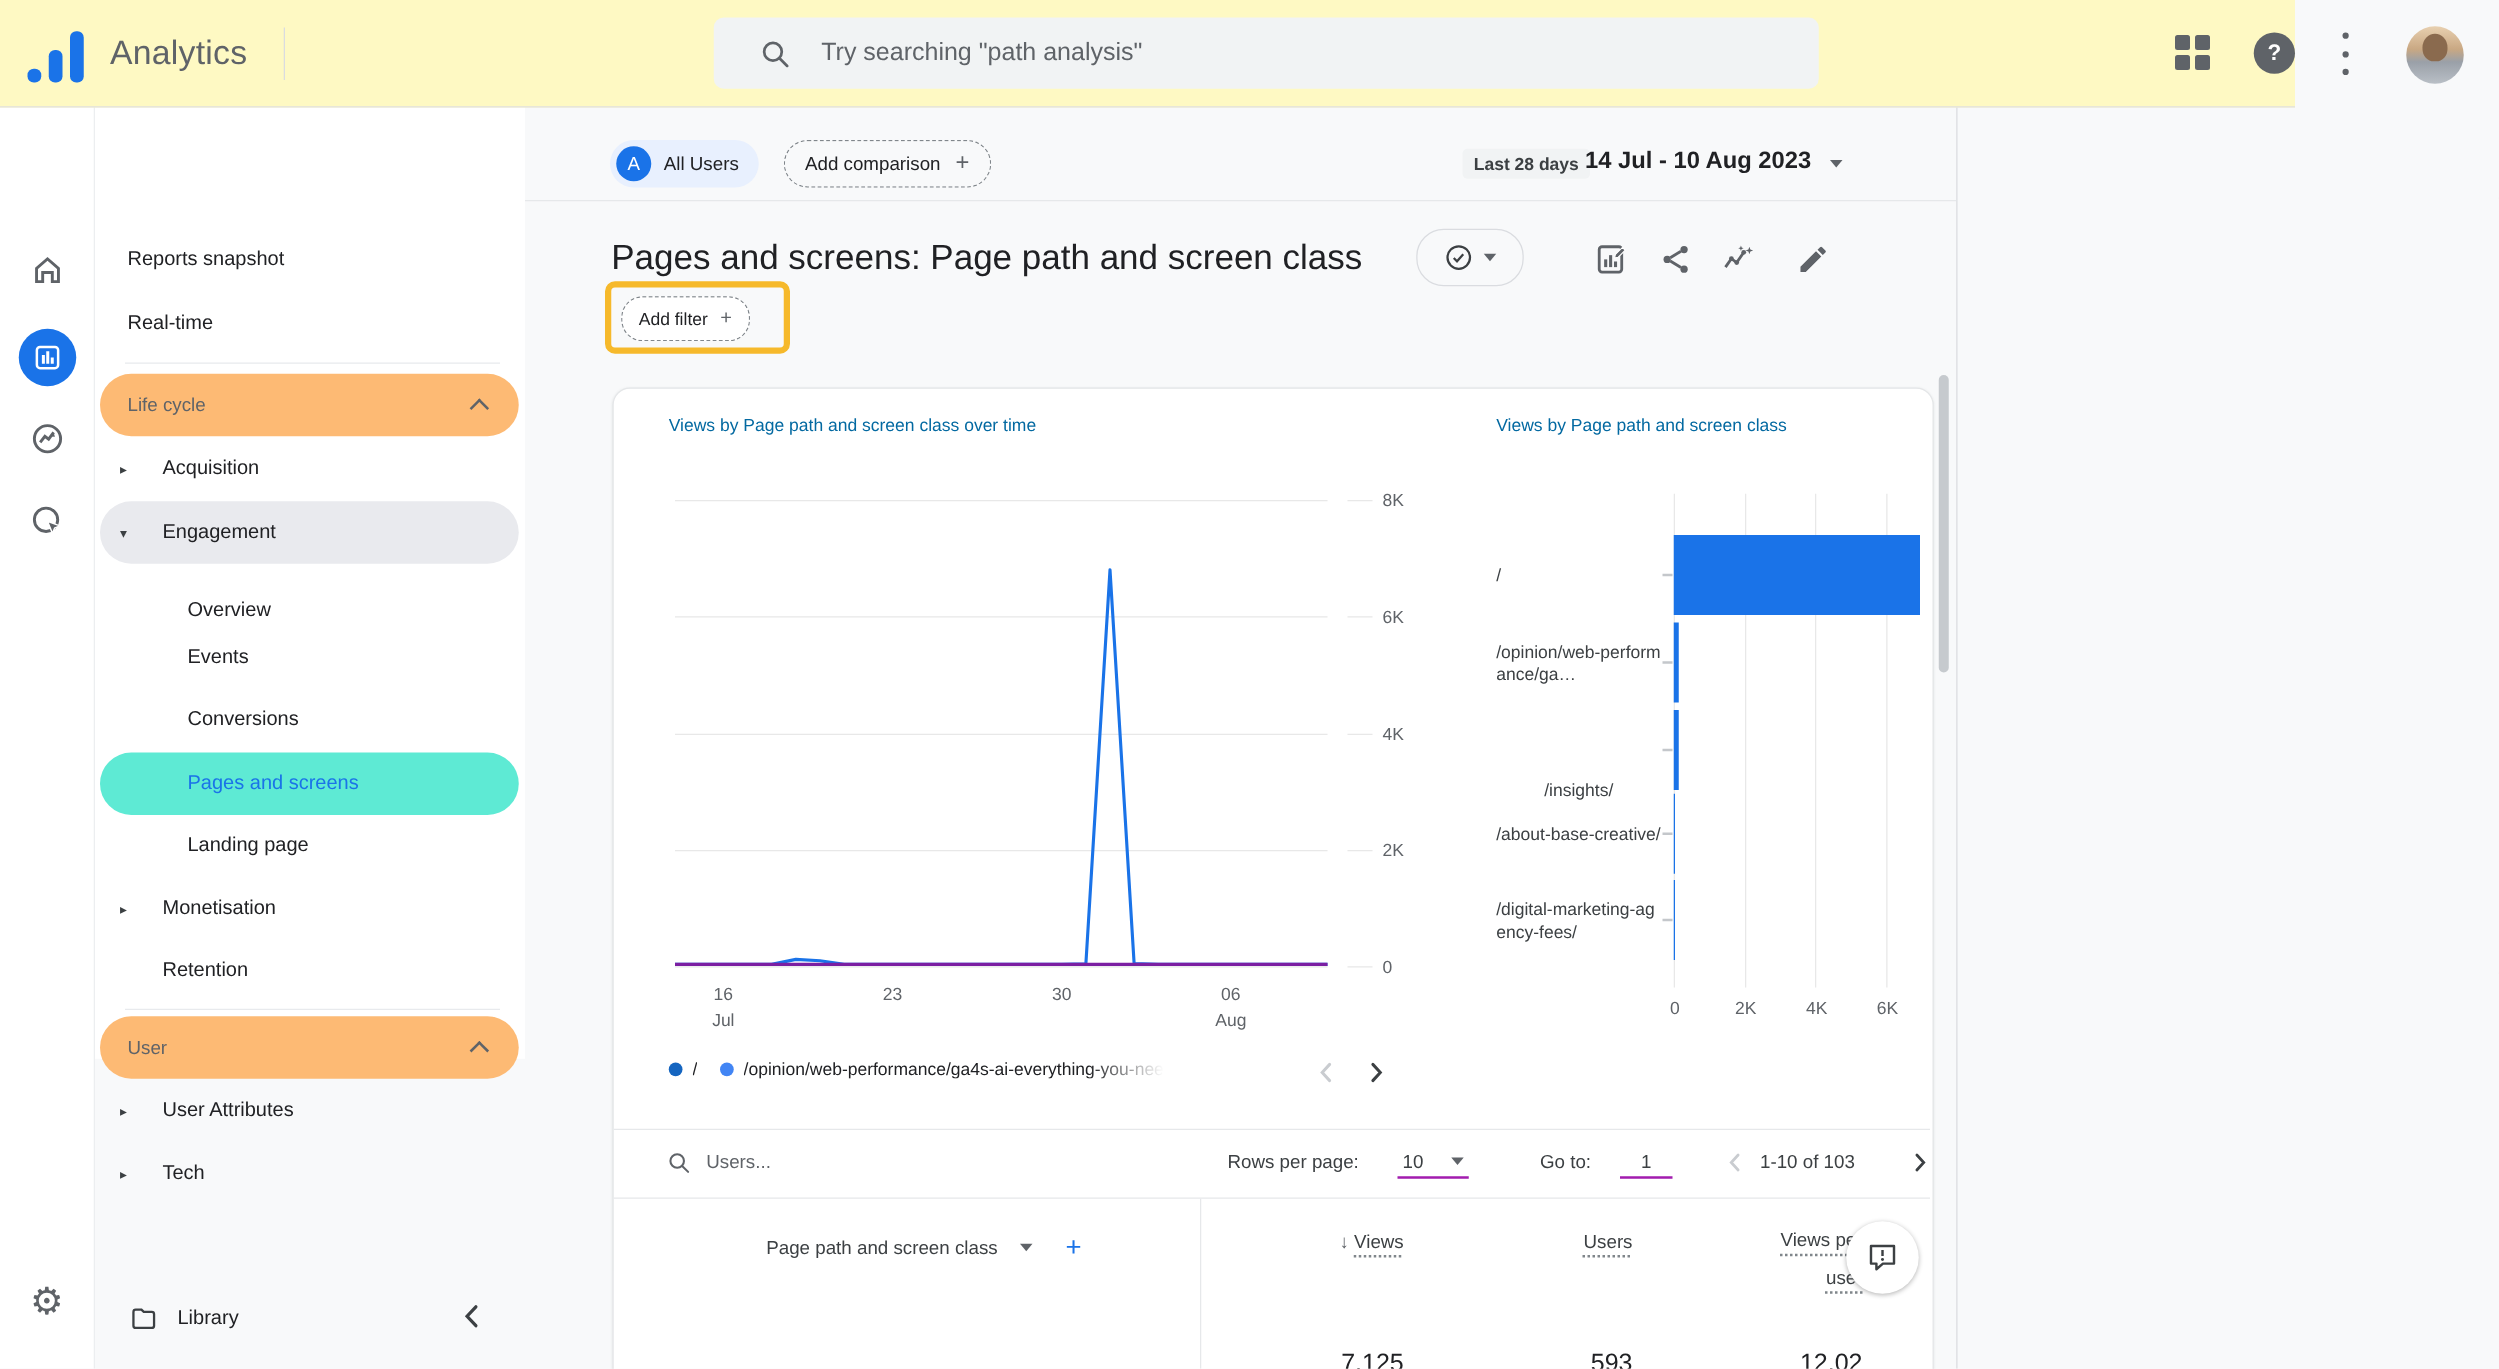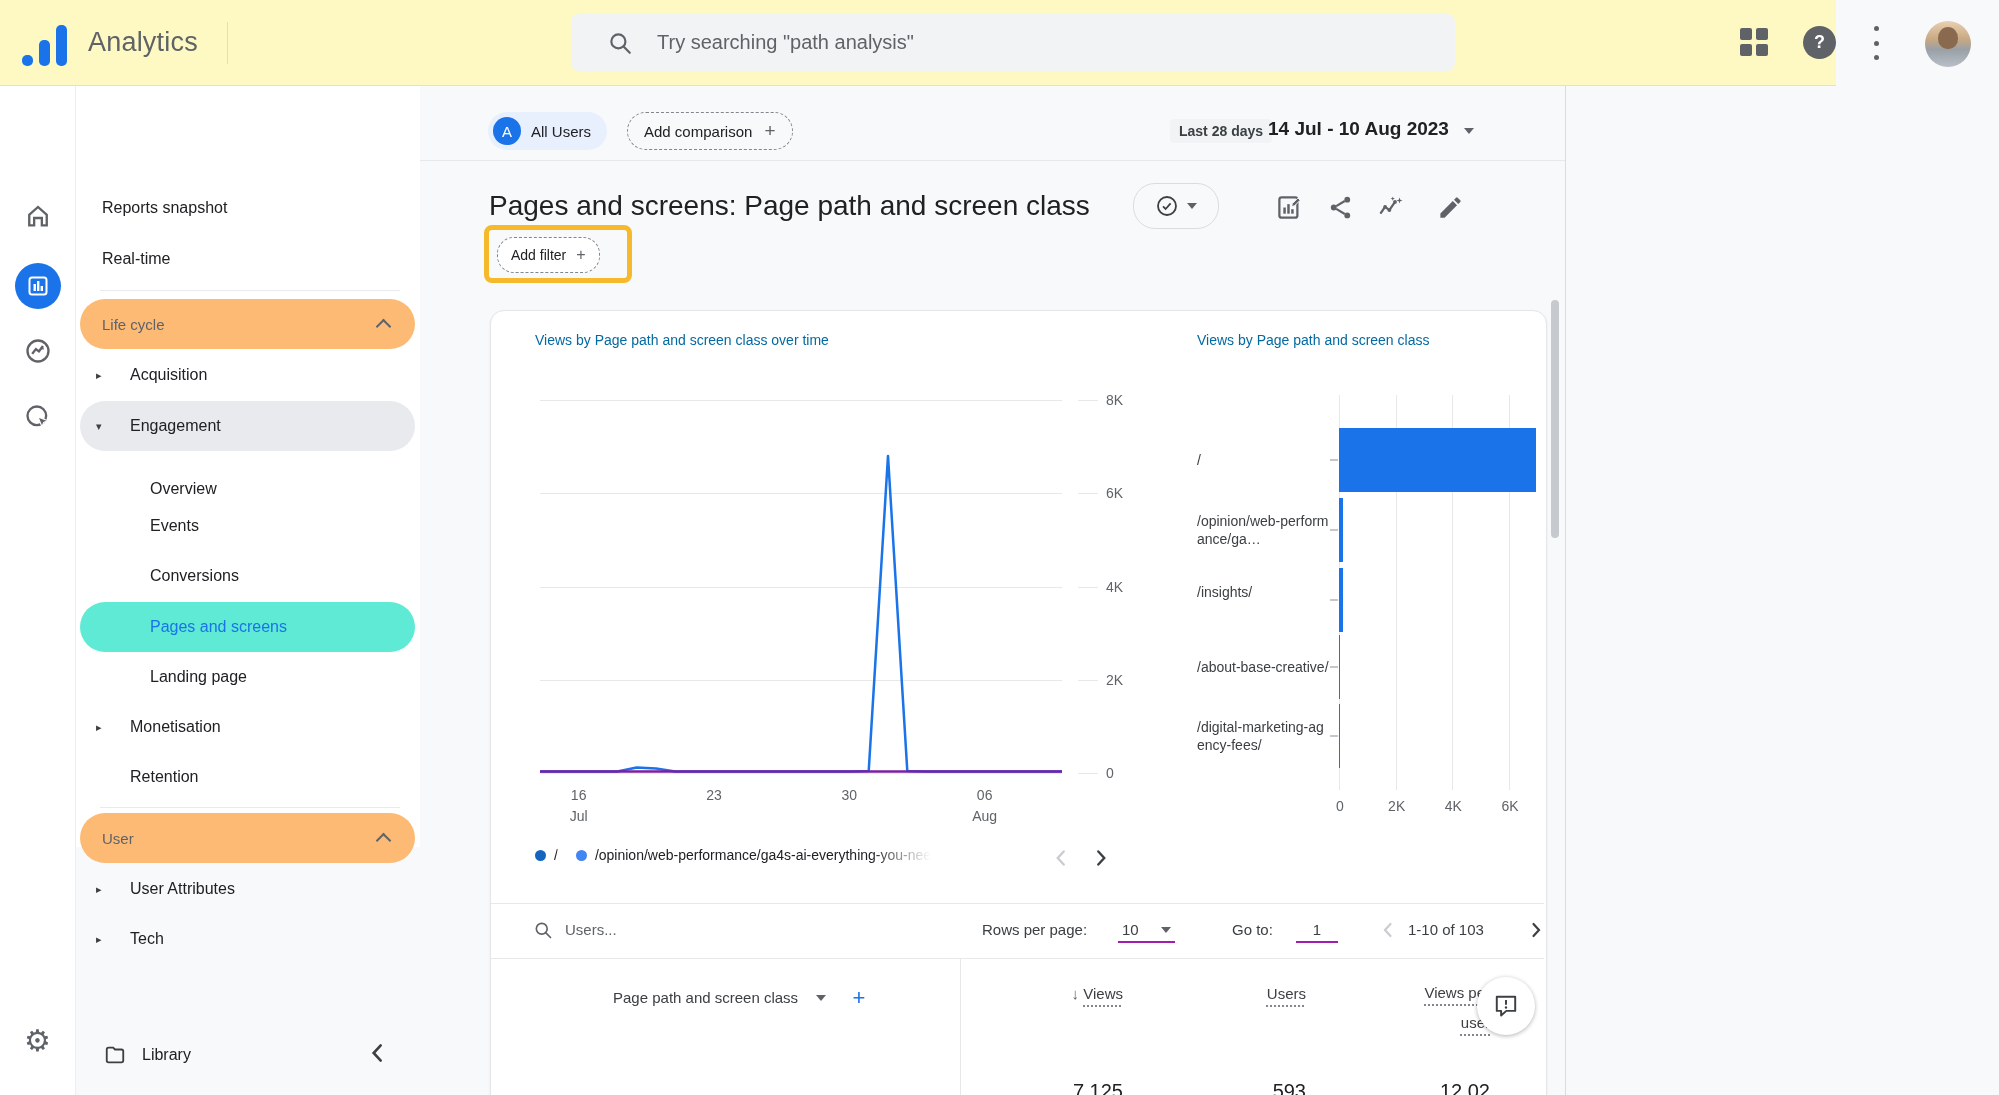--- a/index.html
+++ b/index.html
@@ -361,21 +361,21 @@
       <div class="vgrid" style="left: 1452.33px; top: 395px; height: 395px;"></div>
       <div class="xlab" style="left: 1440.33px; top: 798px; width: 26px; text-align: center;">4K</div>
       <div class="vgrid" style="left: 1509px; top: 395px; height: 395px;"></div>
       <div class="xlab" style="left: 1497px; top: 798px; width: 26px; text-align: center;">6K</div>
       <div class="bar-label" style="top: 460px;">/</div>
       <div class="bar-tick" style="left: 1330px; top: 459px;"></div>
       <div class="bar" style="left: 1339px; top: 428px; width: 196.9px; height: 64px; background: rgb(26, 115, 232);"></div>
       <div class="bar-label" style="top: 530px;">/opinion/web-performance/ga…</div>
       <div class="bar-tick" style="left: 1330px; top: 529px;"></div>
       <div class="bar" style="left: 1339px; top: 498px; width: 4.3px; height: 64px; background: rgb(26, 115, 232);"></div>
-      <div class="bar-label" style="top: 592px;">/insights/</div>
+      <div class="bar-label" style="top: 632px; text-align: center;">/insights/</div>
       <div class="bar-tick" style="left: 1330px; top: 599px;"></div>
       <div class="bar" style="left: 1339px; top: 568px; width: 3.7px; height: 64px; background: rgb(26, 115, 232);"></div>
       <div class="bar-label" style="top: 667px;">/about-base-creative/</div>
       <div class="bar-tick" style="left: 1330px; top: 666px;"></div>
       <div class="bar" style="left: 1339px; top: 635px; width: 1.3px; height: 64px; background: rgb(26, 115, 232);"></div>
       <div class="bar-label" style="top: 736px;">/digital-marketing-agency-fees/</div>
       <div class="bar-tick" style="left: 1330px; top: 735px;"></div>
       <div class="bar" style="left: 1339px; top: 704px; width: 1px; height: 64px; background: rgb(26, 115, 232);"></div>
     </div>
 

